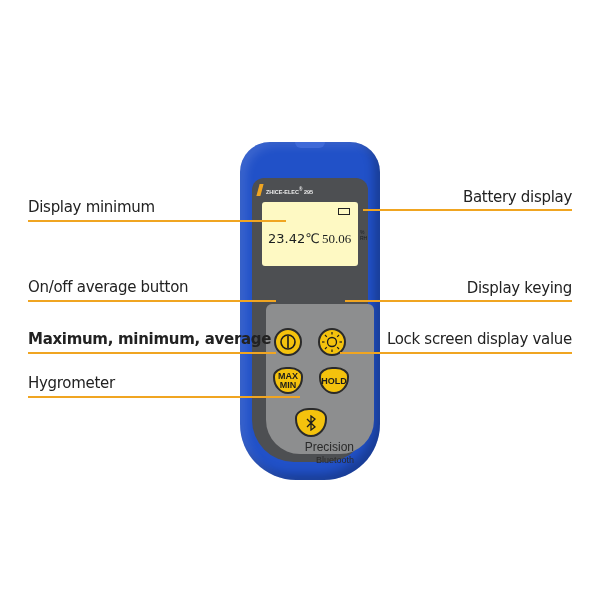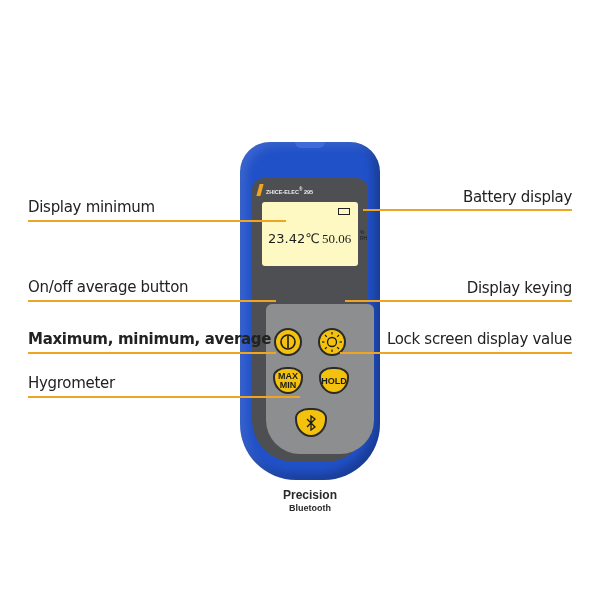--- a/index.html
+++ b/index.html
@@ -14,21 +14,21 @@
   .logo-mark { position:absolute; left:6px; top:6px; width:4px; height:12px; background:#f0a521; transform:skewX(-15deg); }
   .logo-text { position:absolute; left:14px; top:9px; font-size:5.5px; font-weight:bold; color:#eee; white-space:nowrap; }
   .lcd { position:absolute; left:10px; top:24px; width:96px; height:64px; background:#fef9c3; border-radius:3px; }
   .battery { position:absolute; right:8px; top:6px; width:10px; height:5px; border:1px solid #222; }
   .reading { position:absolute; top:29px; font-size:13px; color:#1b1f20; white-space:nowrap; font-family:"DejaVu Sans", sans-serif; }
   .unit-rh { position:absolute; top:27px; font-size:5px; color:#1b1f20; line-height:6px; }
   .keypad { position:absolute; left:14px; top:126px; width:108px; height:150px; background:#8d8e8f; border-radius:6px 6px 34px 34px; }
   .btn { position:absolute; background:#f4c20d; border:2px solid #2a2a2a; display:flex; align-items:center; justify-content:center; color:#1c1c1c; font-weight:bold; box-sizing:border-box; }
   .btn-round { width:28px; height:28px; border-radius:50%; }
   .btn-shape { width:30px; height:27px; border-radius:14px 14px 16px 16px / 10px 10px 18px 18px; }
-  .brand-title { position:absolute; left:0; width:88px; text-align:center; font-weight:bold; color:#2a2a2a;margin-top:48px; }
+  .brand-title { position:absolute; left:0; width:88px; text-align:right; font-weight:normal; color:#2a2a2a; }
 </style>
 </head>
 <body>
 
 <div class="device">
   <div class="shell">
     <div class="shell-notch"></div>
     <div class="face">
       <div class="logo-mark"></div>
       <div class="logo-text"><span>ZHICE-ELEC</span><sup>®</sup> <span>295</span></div>

